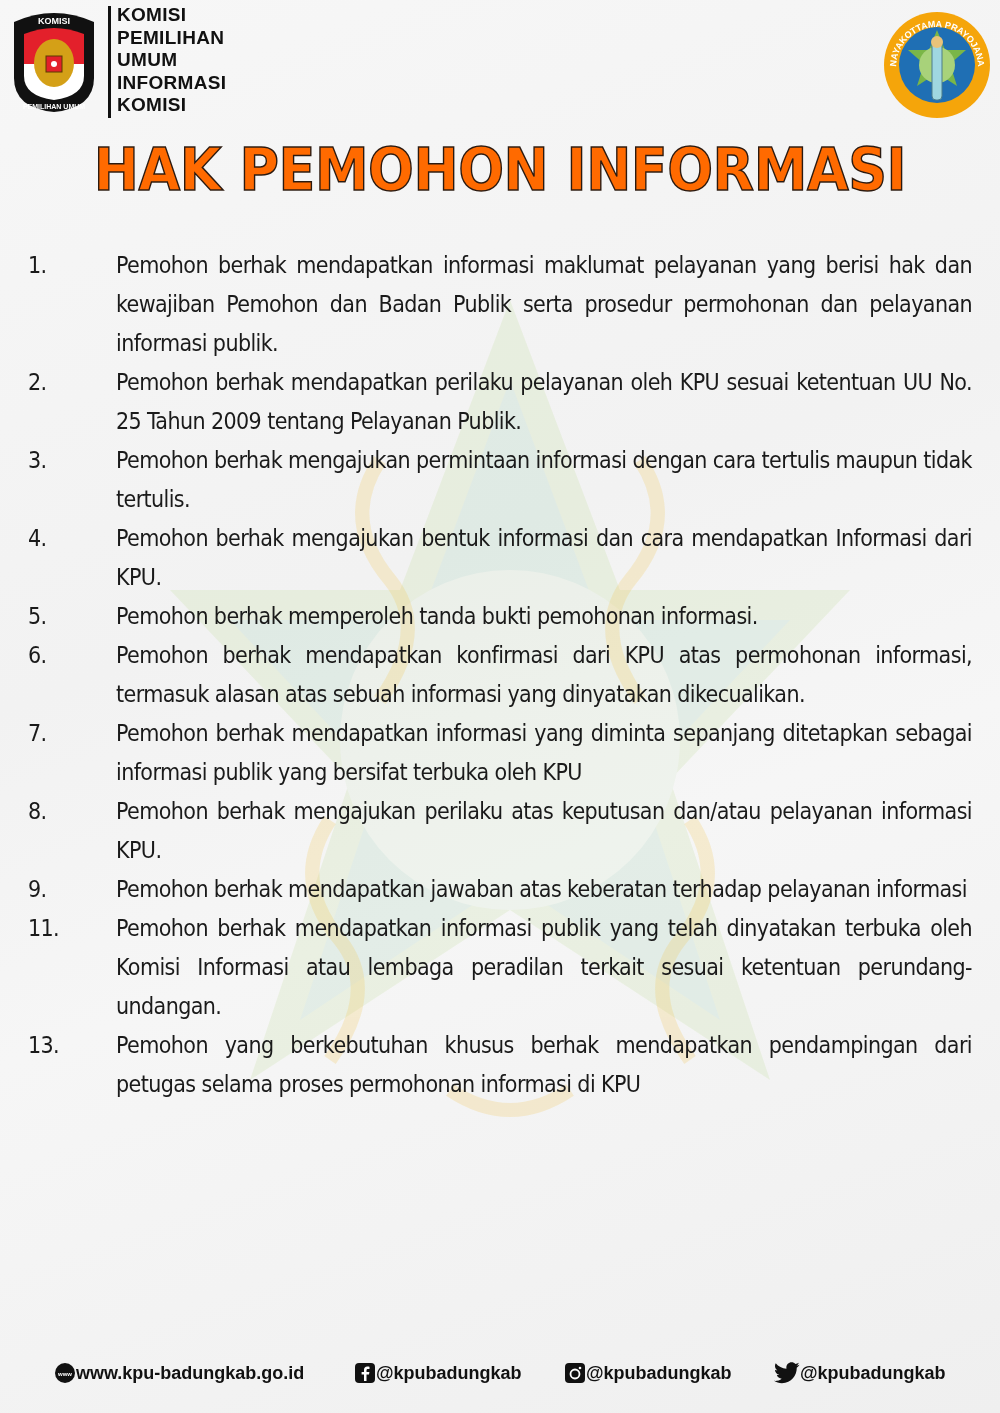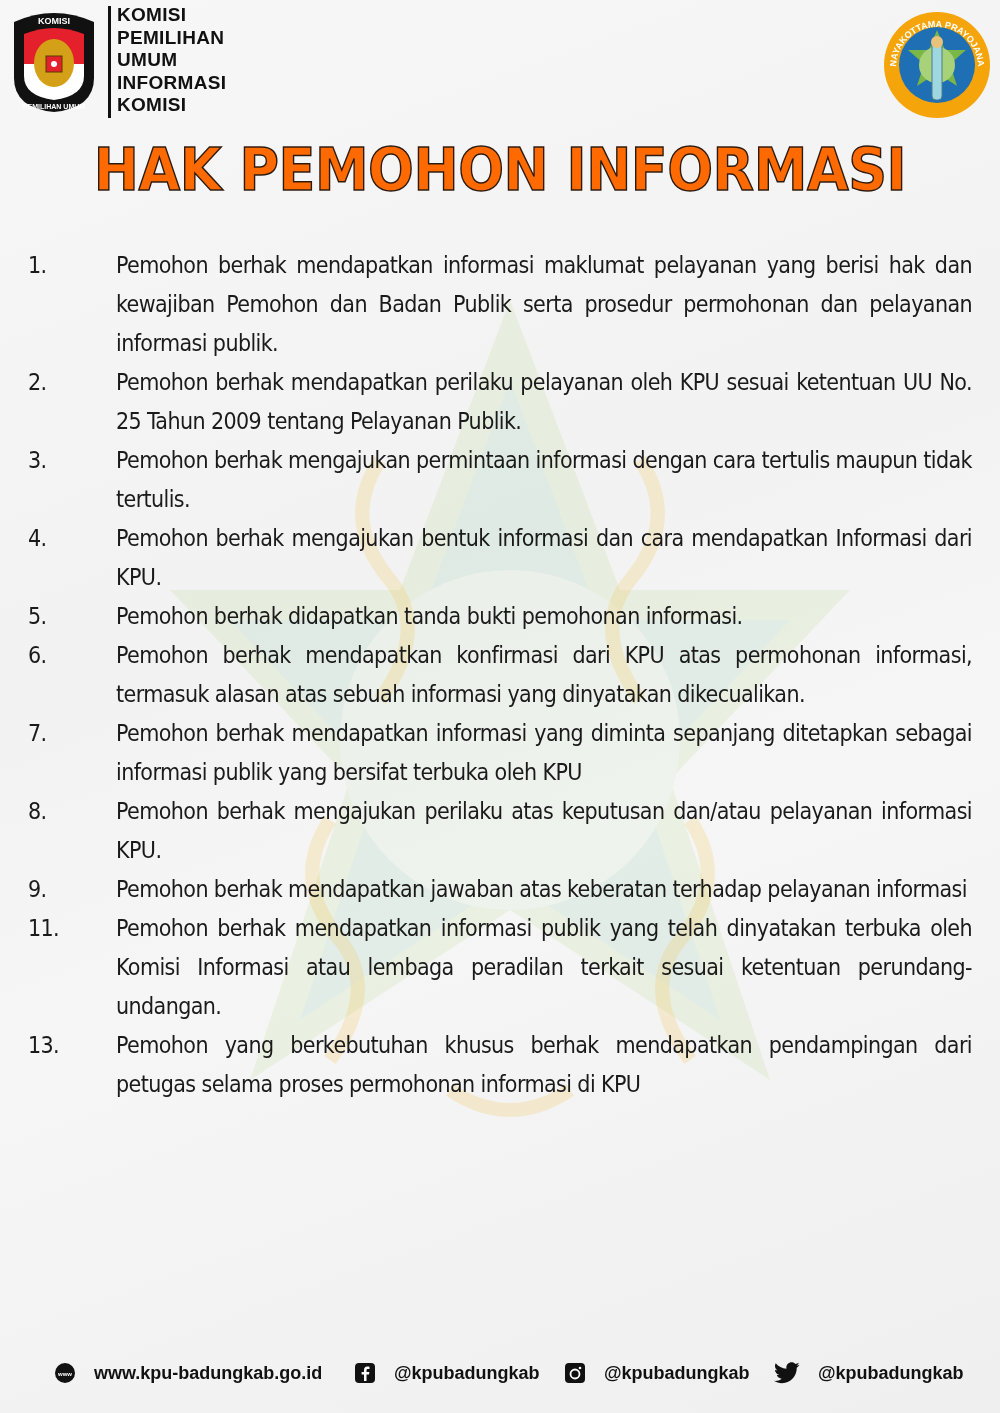--- a/index.html
+++ b/index.html
@@ -30,21 +30,21 @@
     }
 
     
     .rights-list { position: absolute; left: 26px; top: 246px; width: 946px; margin: 0; padding: 0; list-style: none; }
     .rights-item { position: relative; padding-left: 64px; font-family: "DejaVu Sans Condensed", "DejaVu Sans", sans-serif; font-size: 23px; line-height: 39px; color: #1a1a1a; text-align: justify; text-align-last: left; letter-spacing: -0.6px; margin-bottom: 0; }
     .rights-item .num { position: absolute; left: 2px; top: 0; width: 60px; }
     .rights-item .txt { display: block; margin-left: 26px; }
 
     
     .footer { position: absolute; left: 0; top: 1362px; width: 1000px; height: 30px; font-family: "Liberation Sans", sans-serif; font-weight: 700; font-size: 18px; color: #111; }
-    .f-item { position: absolute; top: 0; display: flex; align-items: center; gap: 18px; white-space: nowrap; }
+    .f-item { position: absolute; top: 0; display: flex; align-items: center; gap: 0; white-space: nowrap; }
     .f-icon { width: 22px; height: 22px; display: inline-flex; align-items: center; justify-content: center; }
   </style>
 </head>
 <body>
 
 <div class="watermark">
   <svg viewBox="0 0 720 1050">
     <g opacity="0.18">
       <polygon points="360,40 470,330 700,330 520,520 620,820 360,650 100,820 200,520 20,330 250,330" fill="#b7d88a"></polygon>
       <polygon points="360,120 450,360 640,360 490,520 570,760 360,620 150,760 230,520 80,360 270,360" fill="#8fc9a8"></polygon>
@@ -113,21 +113,21 @@
   <li class="rights-item">
       <span class="num">3.</span>
       <span class="txt">Pemohon berhak mengajukan permintaan informasi dengan cara tertulis maupun tidak tertulis.</span>
     </li>
   <li class="rights-item">
       <span class="num">4.</span>
       <span class="txt">Pemohon berhak mengajukan bentuk informasi dan cara mendapatkan Informasi dari KPU.</span>
     </li>
   <li class="rights-item">
       <span class="num">5.</span>
-      <span class="txt">Pemohon berhak didapatkan tanda bukti pemohonan informasi.</span>
+      <span class="txt">Pemohon berhak memperoleh tanda bukti pemohonan informasi.</span>
     </li>
   <li class="rights-item">
       <span class="num">6.</span>
       <span class="txt">Pemohon berhak mendapatkan konfirmasi dari KPU atas permohonan informasi, termasuk alasan atas sebuah informasi yang dinyatakan dikecualikan.</span>
     </li>
   <li class="rights-item">
       <span class="num">7.</span>
       <span class="txt">Pemohon berhak mendapatkan informasi yang diminta sepanjang ditetapkan sebagai informasi publik yang bersifat terbuka oleh KPU</span>
     </li>
   <li class="rights-item">

